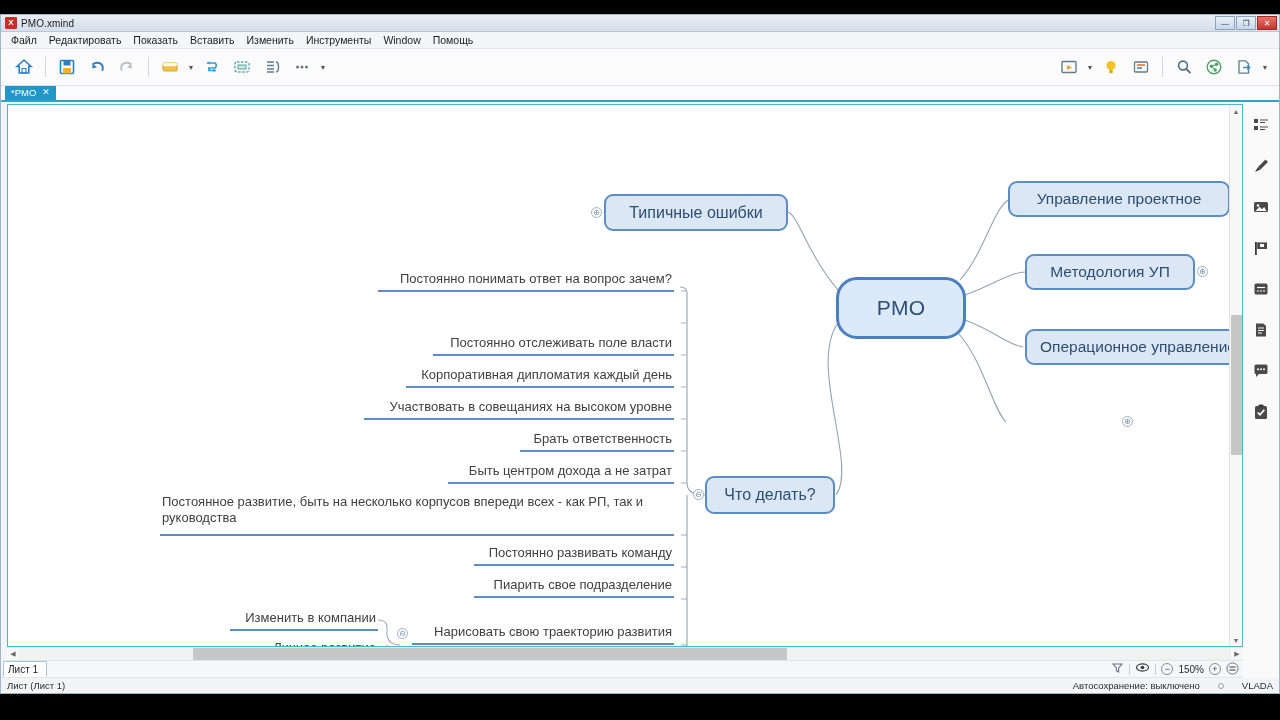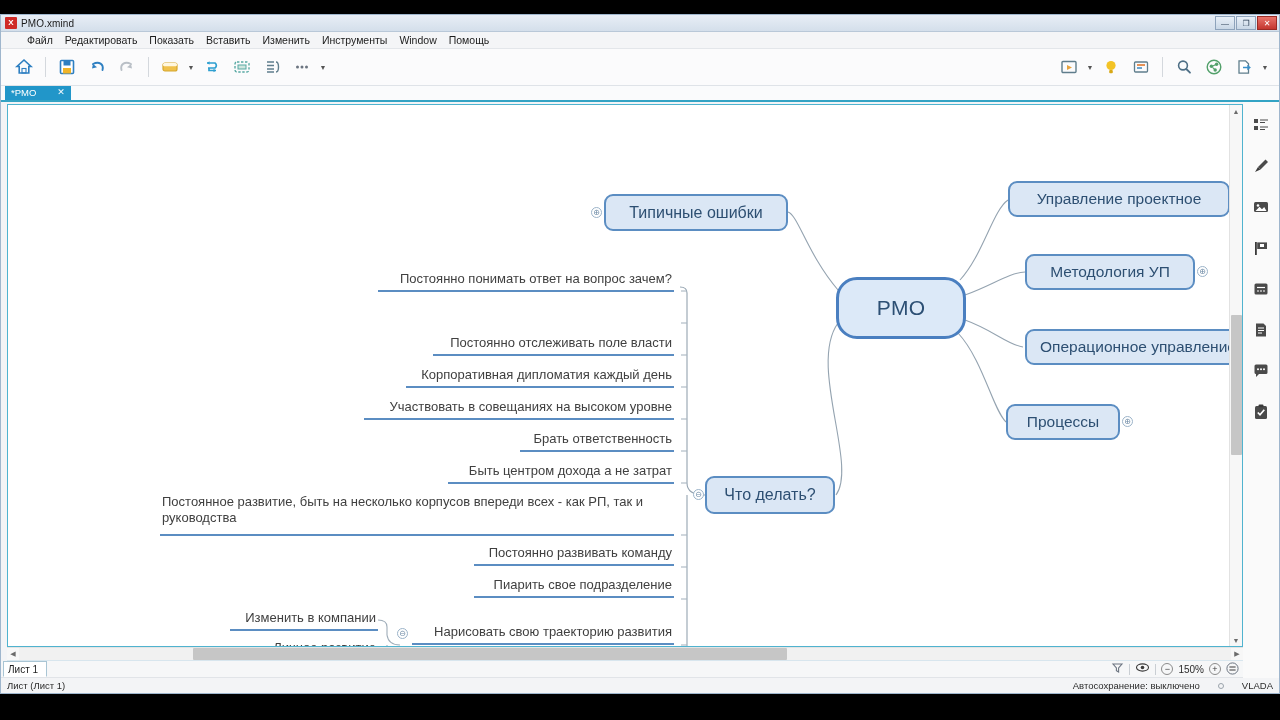--- a/index.html
+++ b/index.html
@@ -38,21 +38,21 @@
     width: 20px; height: 14px; border: 1px solid #8ea3bb;
     background: linear-gradient(#e9f0f8, #c9d7e6);
     font-size: 8px; color: #25394f;
     display: flex; align-items: center; justify-content: center;
   }
   .win-btn.close { background: linear-gradient(#e8736a, #c4362f); border-color: #9b2a24; color: #fff; }
 
   
   .menubar {
     height: 17px; min-height: 17px; background: #f4f5f7;
-    display: flex; align-items: center; padding-left: 20px;
+    display: flex; align-items: center; padding-left: 4px;
     border-bottom: 1px solid #e3e6ea;
   }
   .menu-item {
     font-size: 10.5px; color: #1c1c1c; padding: 1px 6px; cursor: default; white-space: nowrap;
   }
 
   
   .toolbar {
     height: 37px; min-height: 37px; background: #fbfbfc;
     border-bottom: 1px solid #dfe3e8;
@@ -72,21 +72,21 @@
   .tb-right { position: absolute; right: 8px; display: flex; align-items: center; }
 
   
   .tabstrip {
     height: 16px; min-height: 16px; background: #fafbfc;
     border-bottom: 2px solid #33a3c4;
     display: flex; align-items: flex-end; padding-left: 4px;
   }
   .doc-tab {
     height: 16px; background: #2196c9; color: #fff; font-size: 9.5px;
-    display: flex; align-items: center; gap: 21px; padding: 0 6px;
+    display: flex; align-items: center; gap: 6px; padding: 0 6px;
   }
   .doc-tab .x { font-size: 9px; opacity: .95; }
 
   
   .body-area { flex: 1; display: flex; min-height: 0; position: relative; }
 
   .canvas-frame {
     flex: 1; margin: 2px 0 0 6px; position: relative;
     border: 1px solid #4fb3cf; background: #fff; overflow: hidden;
   }
@@ -371,23 +371,20 @@
 
           <div class="node boxed branch" style="left:1017px; top:149px; width:170px; height:36px;">
             <span>Методология УП</span>
           </div>
           <div class="expander" style="left:1189px; top:161px;">⊕</div>
 
           <div class="node boxed branch" style="left:1017px; top:224px; width:226px; height:36px;">
             <span>Операционное управление</span>
           </div>
 
-          <div class="node boxed branch" style="left:998px; top:299px; width:114px; height:36px;">
-            <span>Процессы</span>
-          </div>
           <div class="expander" style="left:1114px; top:311px;">⊕</div>
 
           <div class="node boxed branch" style="left:596px; top:89px; width:184px; height:37px; font-size:16px;">
             <span>Типичные ошибки</span>
           </div>
           <div class="expander" style="left:583px; top:102px;">⊕</div>
 
           <div class="node boxed branch" style="left:697px; top:371px; width:130px; height:38px; font-size:16px;">
             <span>Что делать?</span>
           </div>

